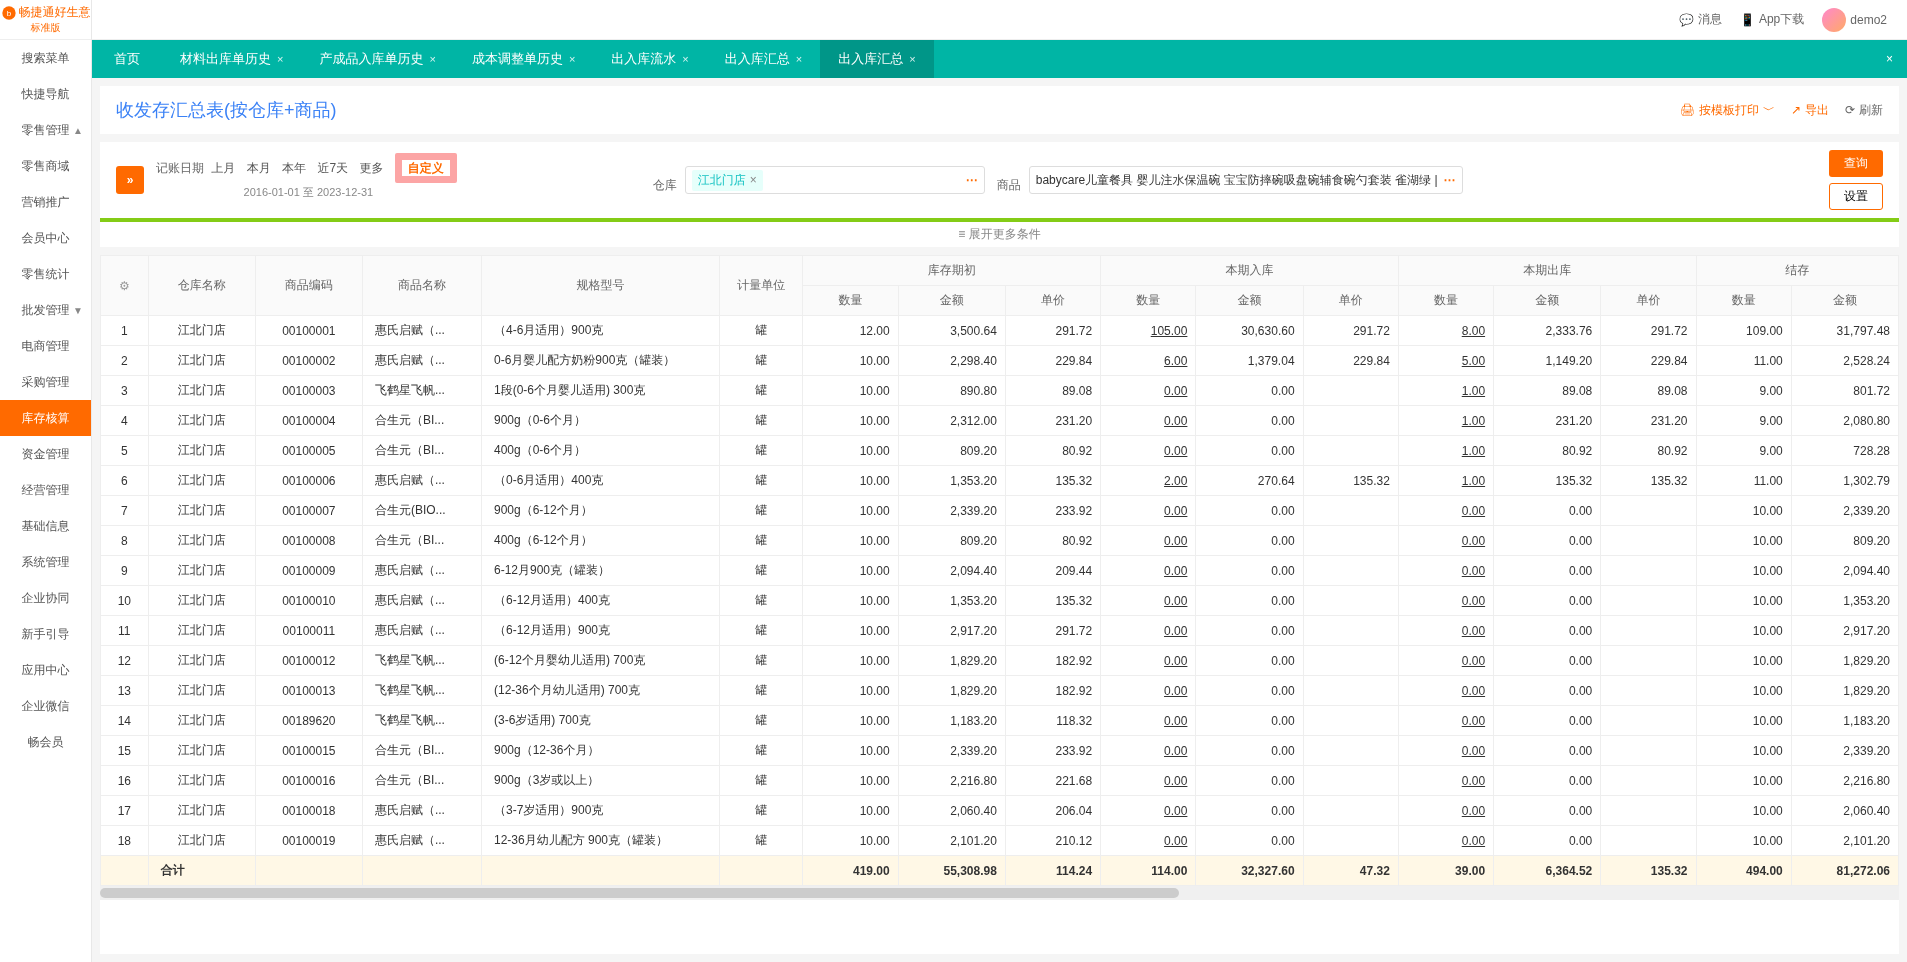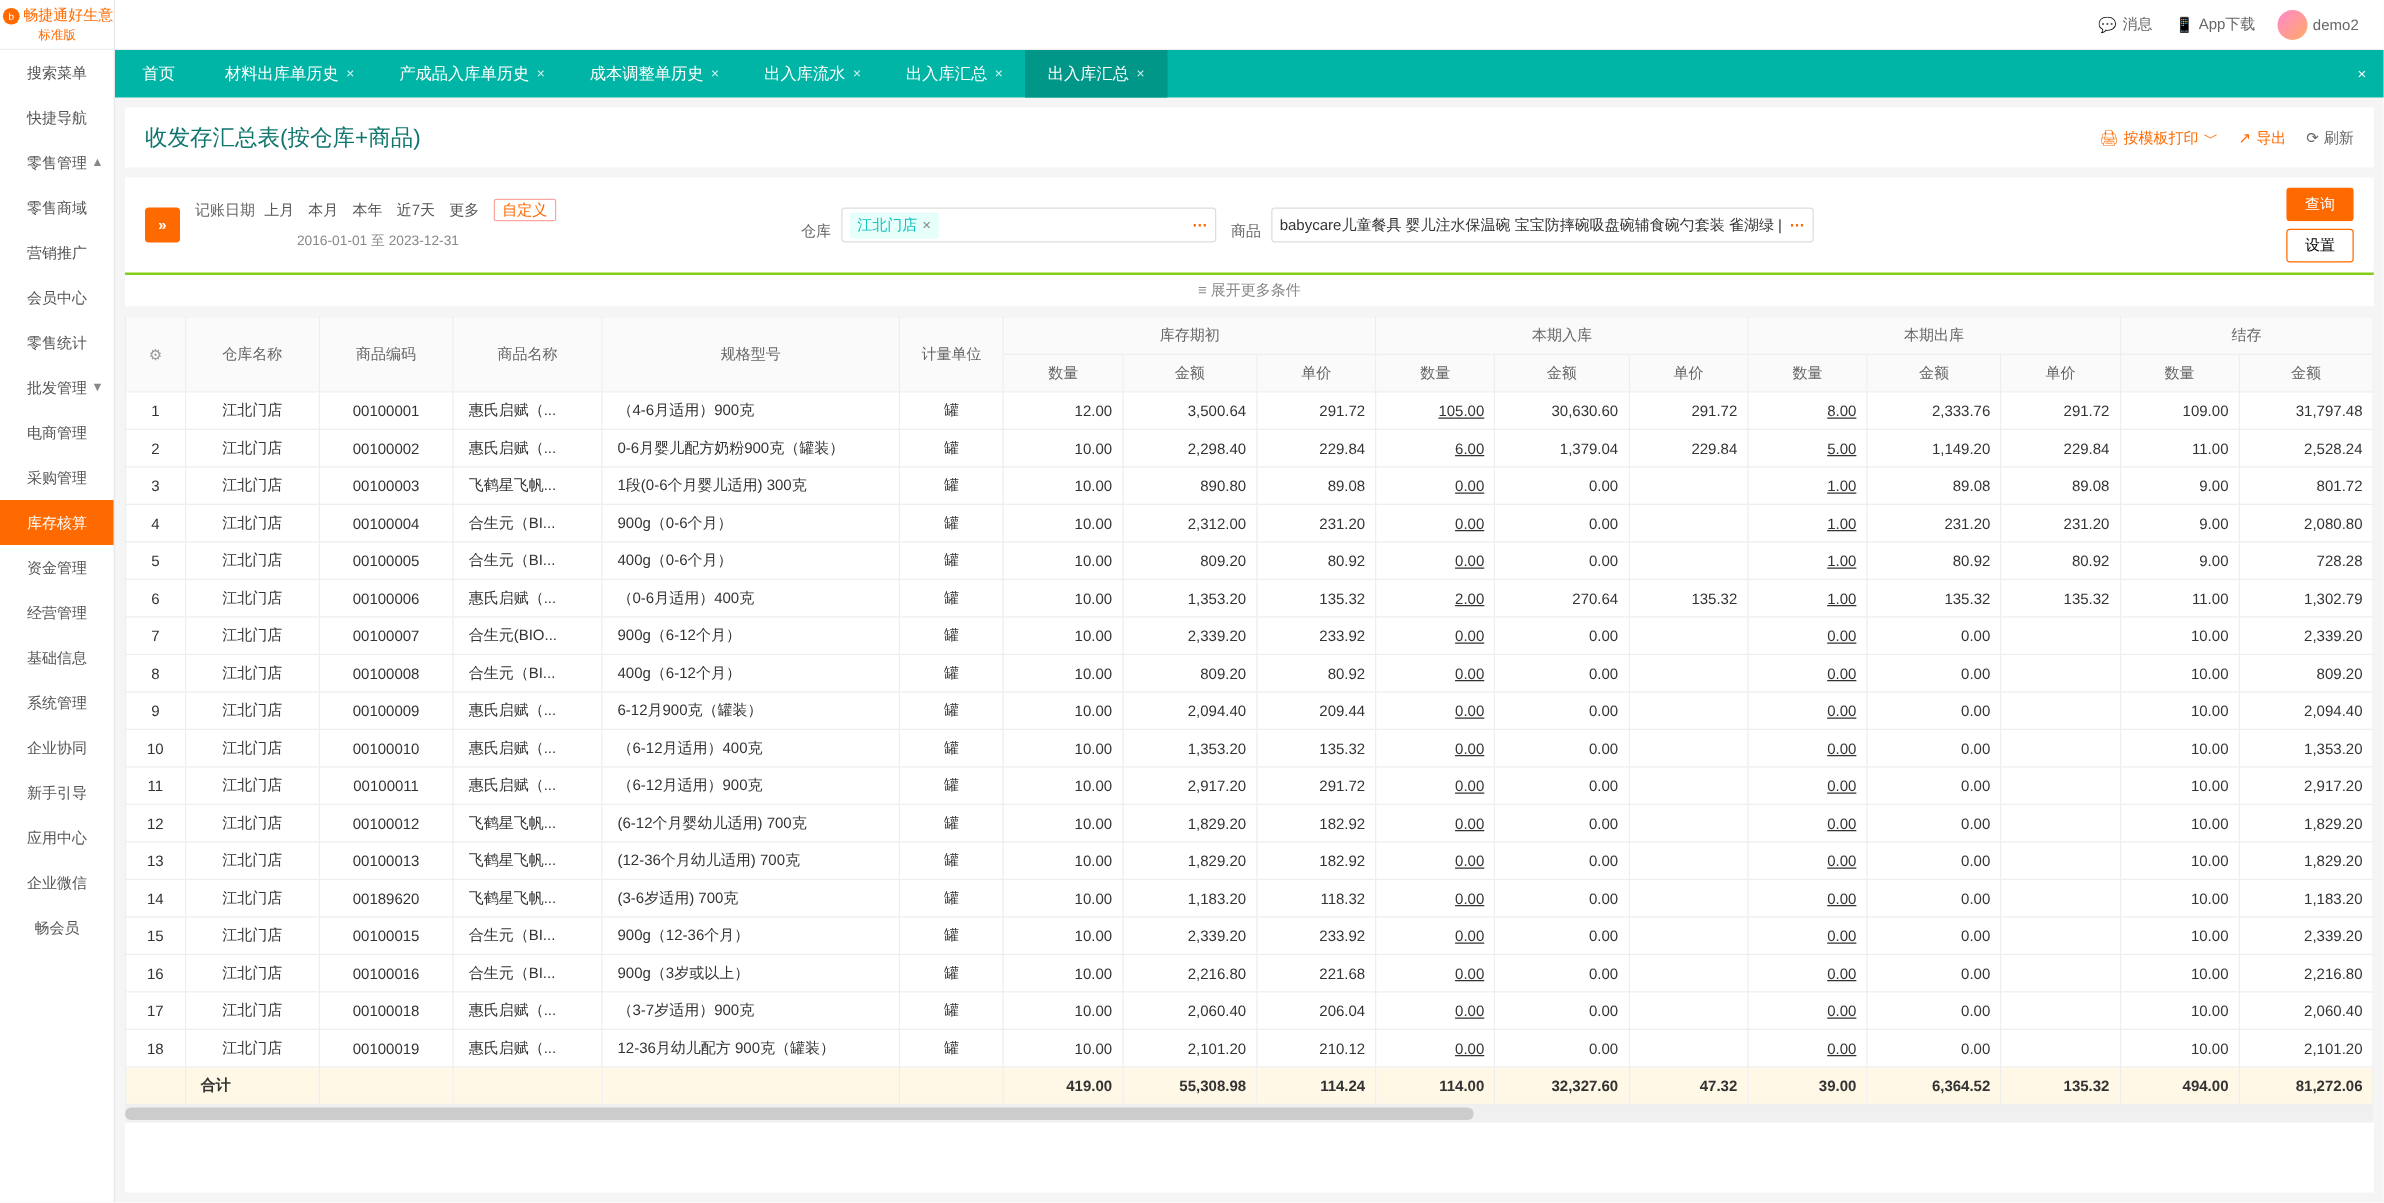--- a/index.html
+++ b/index.html
@@ -23,42 +23,42 @@
 .topbar .right .item { display:flex; align-items:center; gap:4px; cursor:pointer; }
 .avatar { width:24px; height:24px; border-radius:50%; background:linear-gradient(135deg,#f8c,#fa6); }
 .tabs { height:38px; background:#00b5a5; display:flex; align-items:stretch; color:#fff; position:relative; }
 .tab { padding:0 18px; display:flex; align-items:center; gap:6px; cursor:pointer; font-size:13px; }
 .tab.home { padding:0 22px; }
 .tab.active { background:#009688; }
 .tab .x { font-size:11px; opacity:0.85; }
 .tabs .close-all { margin-left:auto; padding:0 14px; display:flex; align-items:center; cursor:pointer; }
 .page { flex:1; display:flex; flex-direction:column; background:#f5f5f5; padding:0 8px 8px 8px; overflow:hidden; }
 .page-head { height:48px; display:flex; align-items:center; padding:0 16px; background:#fff; margin:8px 0; }
-.page-title { font-size:18px; color:#0f766e;text-align:right; }
+.page-title { font-size:18px; color:#3b82f6;text-align:right; }
 .page-actions { margin-left:auto; display:flex; align-items:center; gap:16px; }
 .page-actions .act { color:#ff6a00; cursor:pointer; display:flex; align-items:center; gap:4px; }
 .page-actions .act.grey { color:#666; }
 .filters { background:#fff; padding:8px 16px; display:flex; align-items:center; gap:12px; position:relative; }
 .side-collapse { width:28px; height:28px; background:#ff6a00; color:#fff; border-radius:3px; display:flex; align-items:center; justify-content:center; cursor:pointer; font-weight:bold; }
 .filter-group { display:flex; align-items:flex-end; gap:8px; }
 .filter-label { color:#666; }
 .date-links a { color:#555; margin:0 4px; cursor:pointer; }
 .date-links .more { color:#555; }
-.date-links .custom { color:#ff6a00; border:1px solid #fca5a5; padding:1px 6px; border-radius:2px; }
+.date-links .custom { color:#ff6a00; border:7px solid #fca5a5; padding:1px 6px; border-radius:2px;font-weight:bold; }
 .date-range { color:#888; font-size:11px; }
 .taginput { border:1px solid #ddd; border-radius:3px; min-width:300px; height:28px; display:flex; align-items:center; padding:0 6px; gap:6px; position:relative; }
 .taginput.wide { min-width:360px; }
 .tag { background:#e6fffb; color:#13c2c2; padding:2px 6px; border-radius:2px; display:flex; align-items:center; gap:4px; }
 .tag .tx { color:#888; cursor:pointer; }
 .taginput .dots { margin-left:auto; color:#ff6a00; font-weight:bold; cursor:pointer; }
 .btn { padding:4px 14px; border-radius:3px; cursor:pointer; border:1px solid transparent; }
 .btn.primary { background:#ff6a00; color:#fff; }
 .btn.outline { border-color:#ff6a00; color:#000000; background:#fff; }
 .filters-right { display:flex; flex-direction:column; gap:6px; margin-left:auto; }
-.expand-bar { background:#fff; text-align:center; color:#888; padding:4px 0; margin-top:-1px; border-top:3px solid #84cc16; cursor:pointer; }
+.expand-bar { background:#fff; text-align:center; color:#888; padding:4px 0; margin-top:-1px; border-top:5px solid #84cc16; cursor:pointer; }
 .table-wrap { flex:1; background:#fff; margin-top:8px; overflow:auto; position:relative; }
 table { border-collapse:collapse; width:100%; table-layout:fixed; }
 th,td { border:1px solid #eee; padding:6px 8px; text-align:center; font-size:12px; white-space:nowrap; overflow:hidden; text-overflow:ellipsis; }
 th { background:#fafafa; color:#666; font-weight:500; }
 thead tr:first-child th { border-bottom:none; }
 .num { text-align:right; }
 .lnk { text-decoration:underline; cursor:pointer; }
 .gear { color:#999; cursor:pointer; }
 .footer-row td { background:#fff8e6; font-weight:600; }
 .hscroll { height:14px; background:#f0f0f0; position:relative; }

